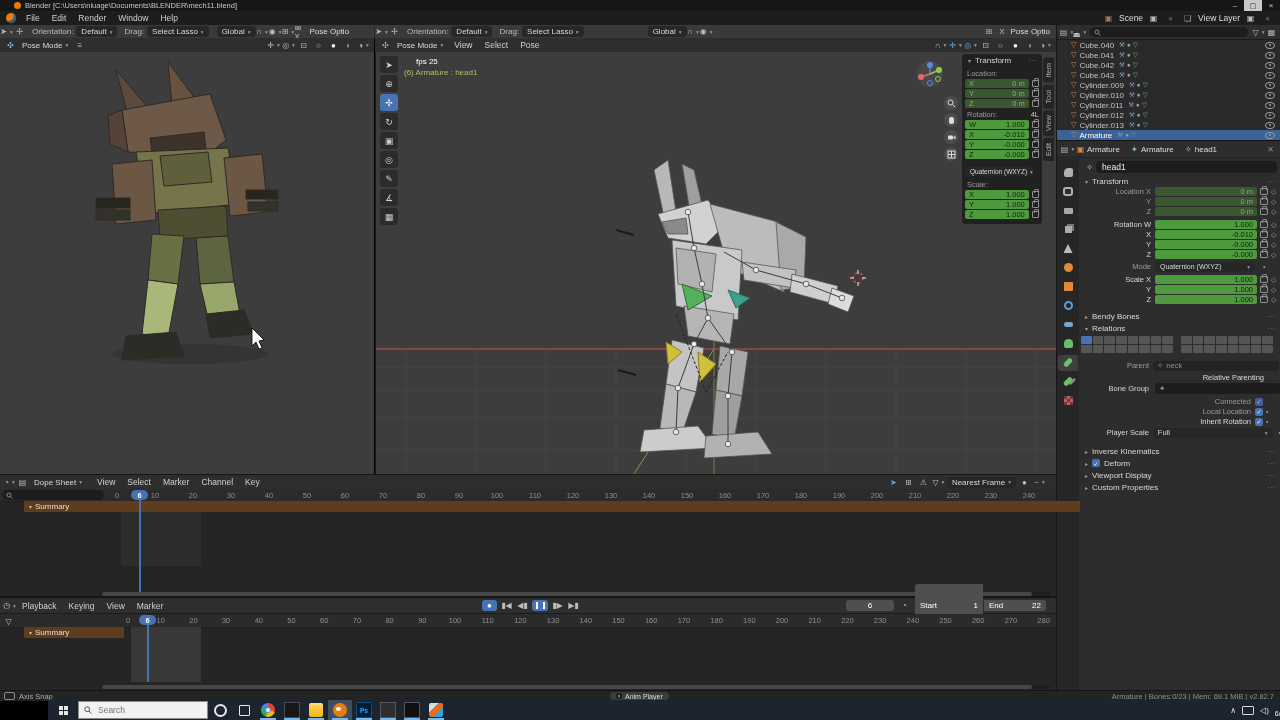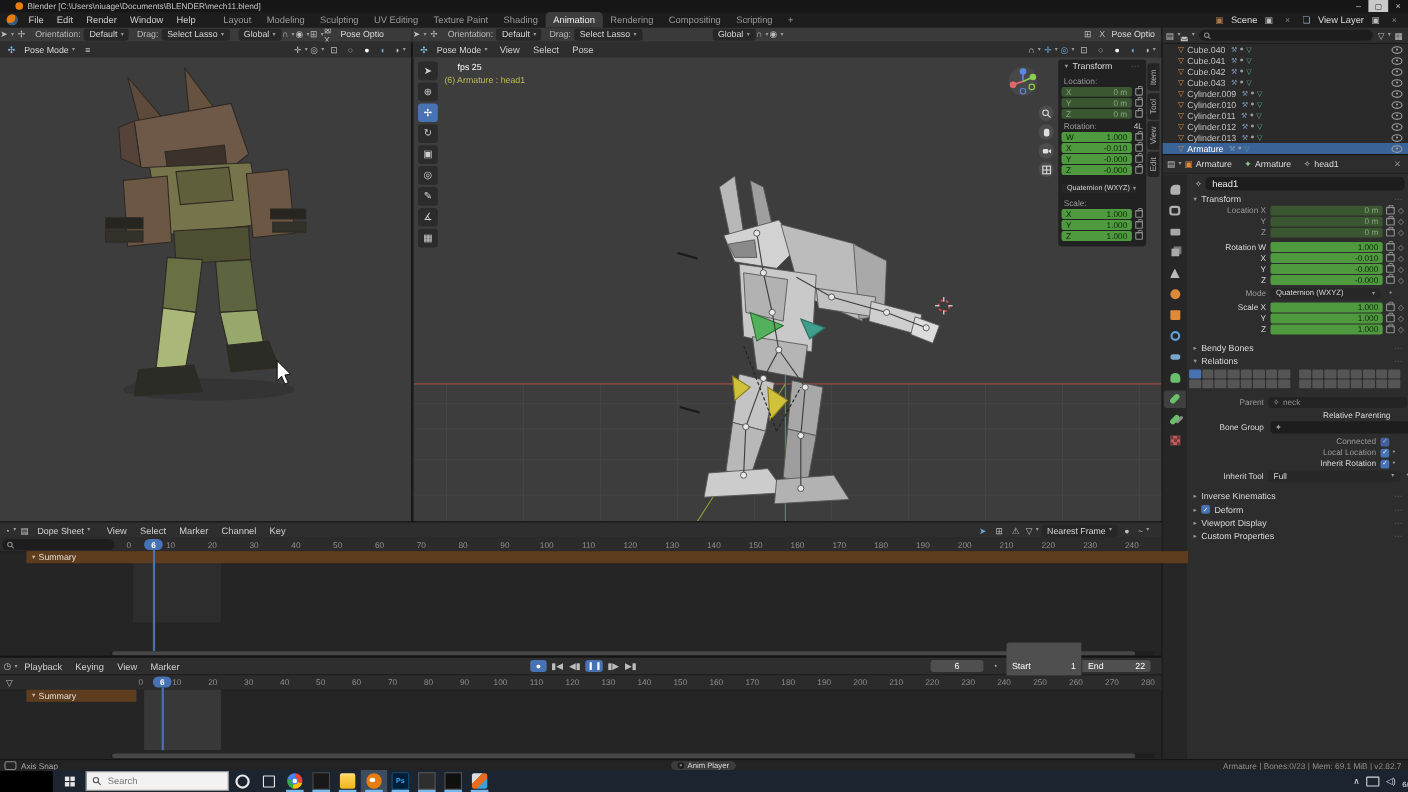--- a/index.html
+++ b/index.html
@@ -106,34 +106,20 @@
 <div class="abs flex" style="left:0;top:11px;width:1280px;height:14px;background:#1d1d1d;">
   <div style="width:10px;height:10px;border-radius:50%;background:#e87d0d;margin:0 4px 0 6px;box-shadow:inset -2px -2px 0 #2a5d8a;"></div>
   <div class="flex">
 
   <span class="menu-item">File</span>
       <span class="menu-item">Edit</span>
       <span class="menu-item">Render</span>
       <span class="menu-item">Window</span>
       <span class="menu-item">Help</span>
     </div>
-  <div class="flex" style="margin-left:12px;height:14px;">
-
-  <span class="wtab">Layout</span>
-      <span class="wtab">Modeling</span>
-      <span class="wtab">Sculpting</span>
-      <span class="wtab">UV Editing</span>
-      <span class="wtab">Texture Paint</span>
-      <span class="wtab">Shading</span>
-      <span class="wtab on">Animation</span>
-      <span class="wtab">Rendering</span>
-      <span class="wtab">Compositing</span>
-      <span class="wtab">Scripting</span>
-      <span class="wtab">+</span>
-    </div>
   <div class="flex" style="margin-left:auto;margin-right:6px;gap:4px;">
     <span class="ic" style="color:#b07a4a;">▣</span>
     <span style="font-size:8.5px;color:#ddd;">Scene</span>
     <span class="ic">▣</span>
     <span class="ic" style="color:#888;">×</span>
     <span class="ic" style="color:#9ab0c8;">❏</span>
     <span style="font-size:8.5px;color:#ddd;">View Layer</span>
     <span class="ic">▣</span>
     <span class="ic" style="color:#888;">×</span>
   </div>
@@ -926,21 +912,21 @@
       <span class="plabel" style="width:172px;">Local Location</span>
       <span class="checkbox on">✓</span>
       <span class="diamond">•</span>
     </div>
     <div class="prow">
       <span class="plabel lit" style="width:172px;color:#d8d8d8;">Inherit Rotation</span>
       <span class="checkbox on">✓</span>
       <span class="diamond">•</span>
     </div>
     <div class="prow" style="margin-top:2px;">
-      <span class="plabel" style="width:70px;color:#d8d8d8;">Inherit Tool</span>
+      <span class="plabel" style="width:70px;color:#d8d8d8;">Player Scale</span>
       <span class="dd" style="width:110px;height:10px;justify-content:space-between;font-size:7.5px;">
         <span>Full</span>
           <span class="caret">▾</span>
       </span>
       <span class="diamond" style="margin-left:6px;">•</span>
     </div>
 
     <div class="phead" style="margin-top:8px;">
         <span class="tri">▸</span>
         <span>Inverse Kinematics</span>

